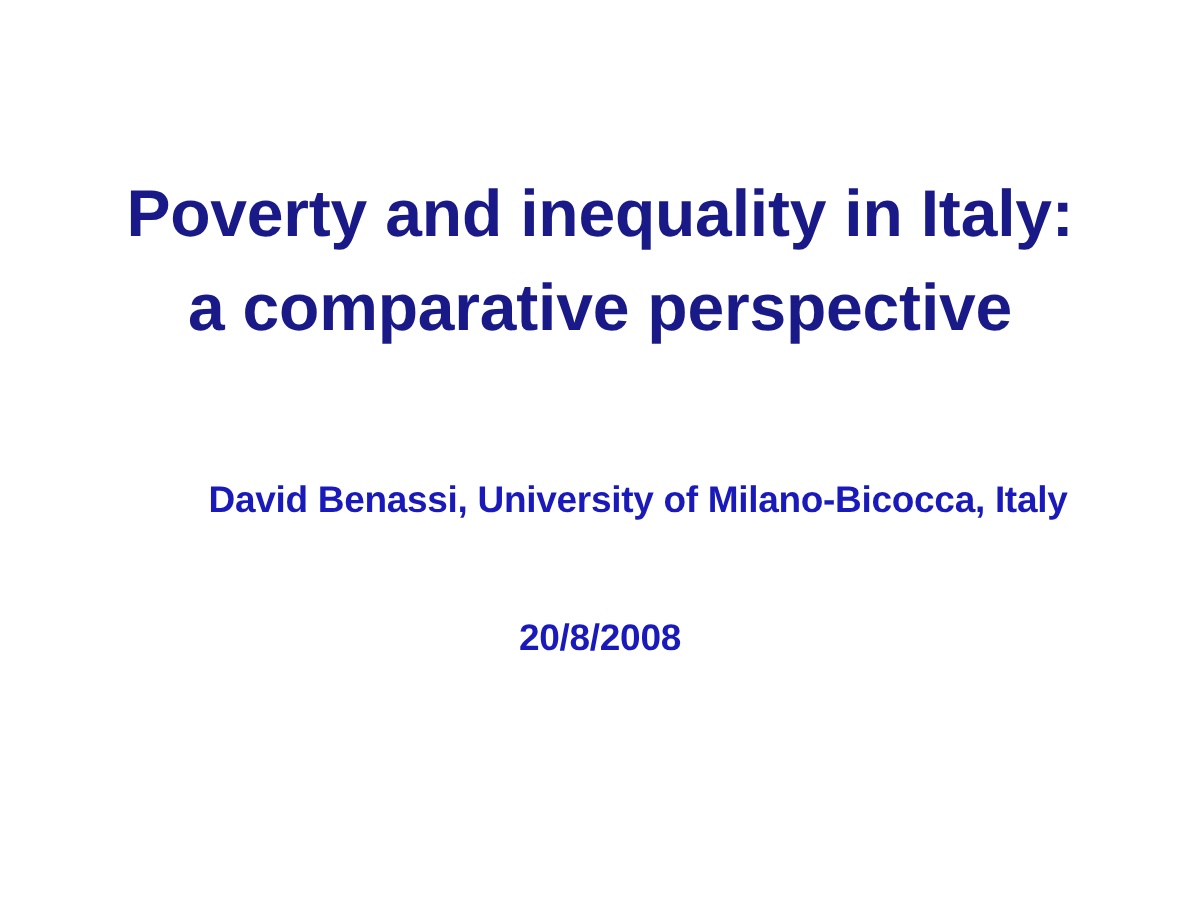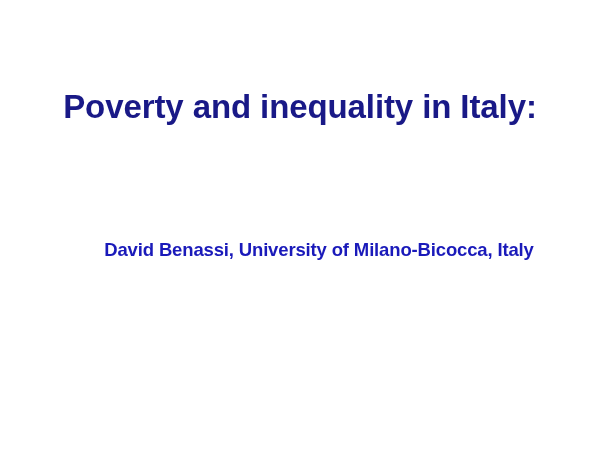--- a/index.html
+++ b/index.html
@@ -69,18 +69,20 @@
     white-space: nowrap;
   }
 </style>
 </head>
 <body>
 
 <div class="slide">
 
   <div class="slide-title">
     <span class="title-line">Poverty and inequality in Italy:</span>
+    <span class="title-line">a comparative perspective</span>
   </div>
 
   <div class="slide-author">David Benassi, University of Milano-Bicocca, Italy</div>
 
+  <div class="slide-date">20/8/2008</div>
 
 </div>
 
 </body></html>

